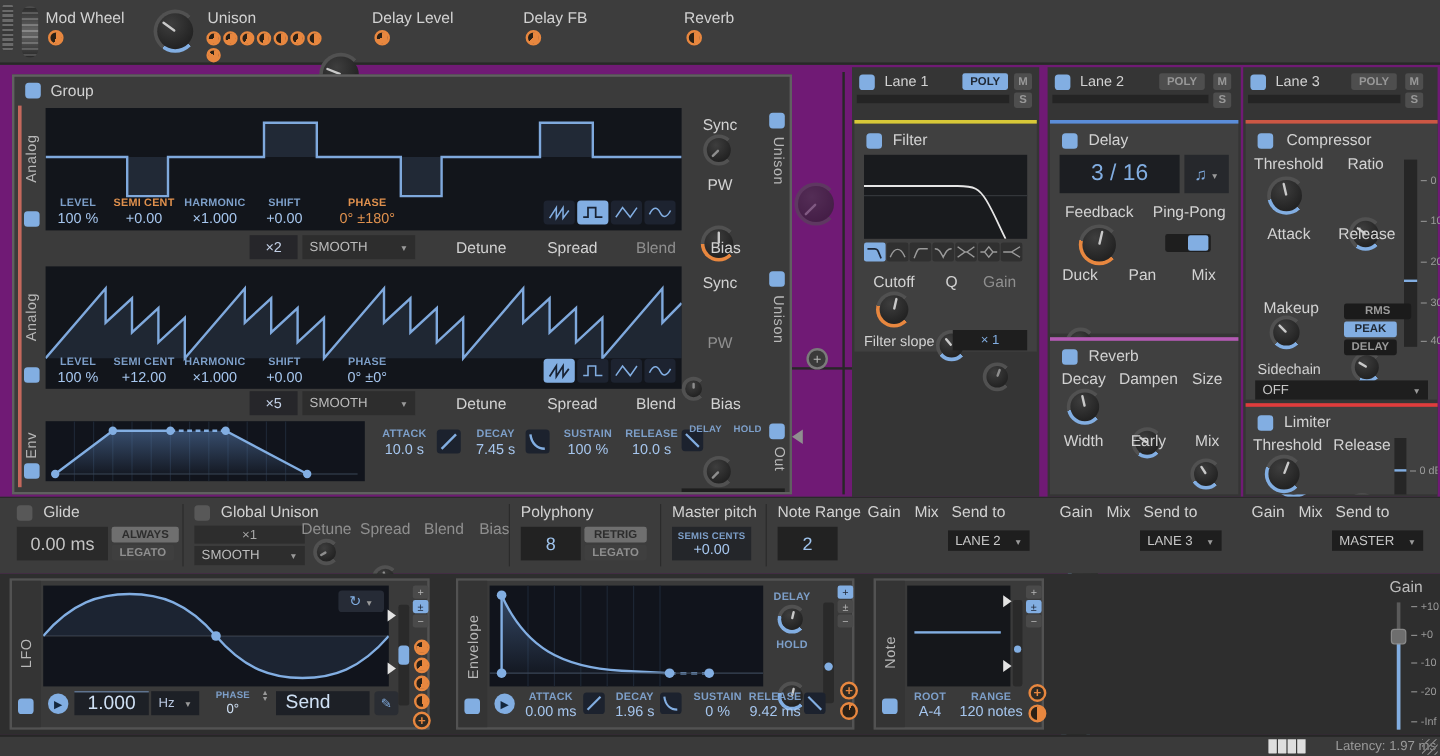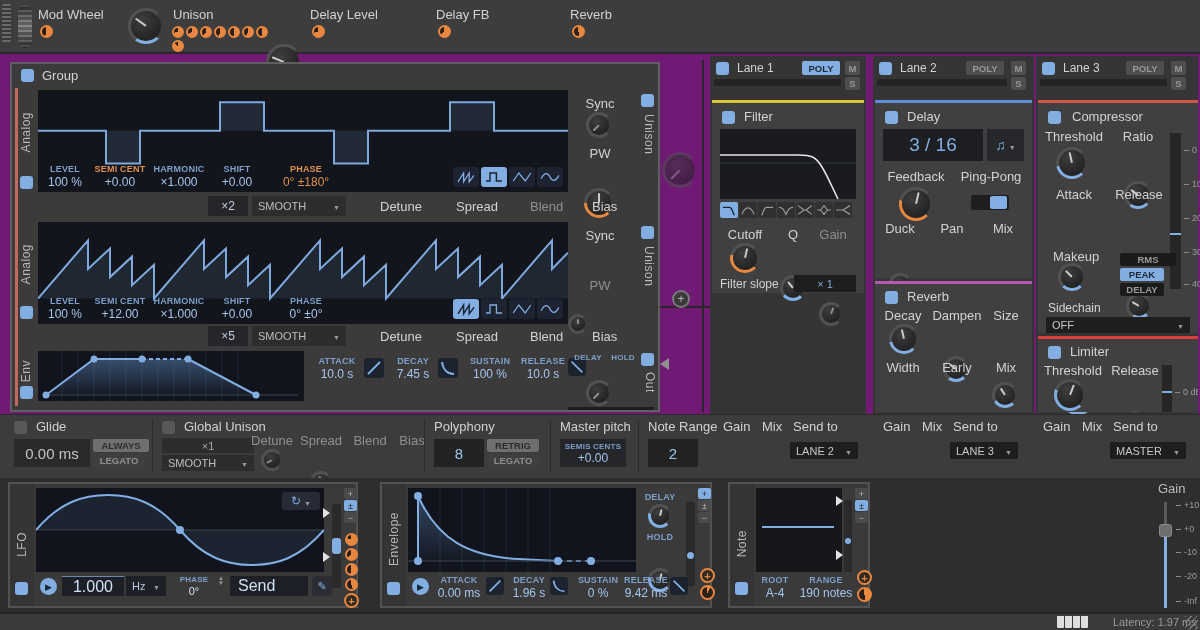--- a/index.html
+++ b/index.html
@@ -703,21 +703,21 @@
     <div class="abs chk" style="left:5px;top:98px"></div>
     <div class="display" style="left:26px;top:4px;width:86px;height:84px;background:#15171b">
       <div class="abs" style="left:6px;top:38px;width:72px;height:2px;background:#82aee2"></div>
     </div>
     <div class="abs" style="left:24px;top:91px;width:42px">
       <div class="plabel">ROOT</div>
       <div class="pvalue">A-4</div>
     </div>
     <div class="abs" style="left:66px;top:91px;width:60px">
       <div class="plabel">RANGE</div>
-      <div class="pvalue">190 notes</div>
+      <div class="pvalue">120 notes</div>
     </div>
     <div class="slidertrack" style="left:114px;top:16px;width:8px;height:72px">
       <div class="abs" style="left:1px;top:38px;width:6px;height:6px;border-radius:50%;background:#82aee2"></div>
     </div>
     <div class="abs tri-r" style="left:106px;top:12px"></div>
     <div class="abs tri-r" style="left:106px;top:66px"></div>
     <div class="abs" style="left:125px;top:4px">
       <div class="zbtn">+</div>
       <div class="zbtn sel">±</div>
       <div class="zbtn">−</div>

